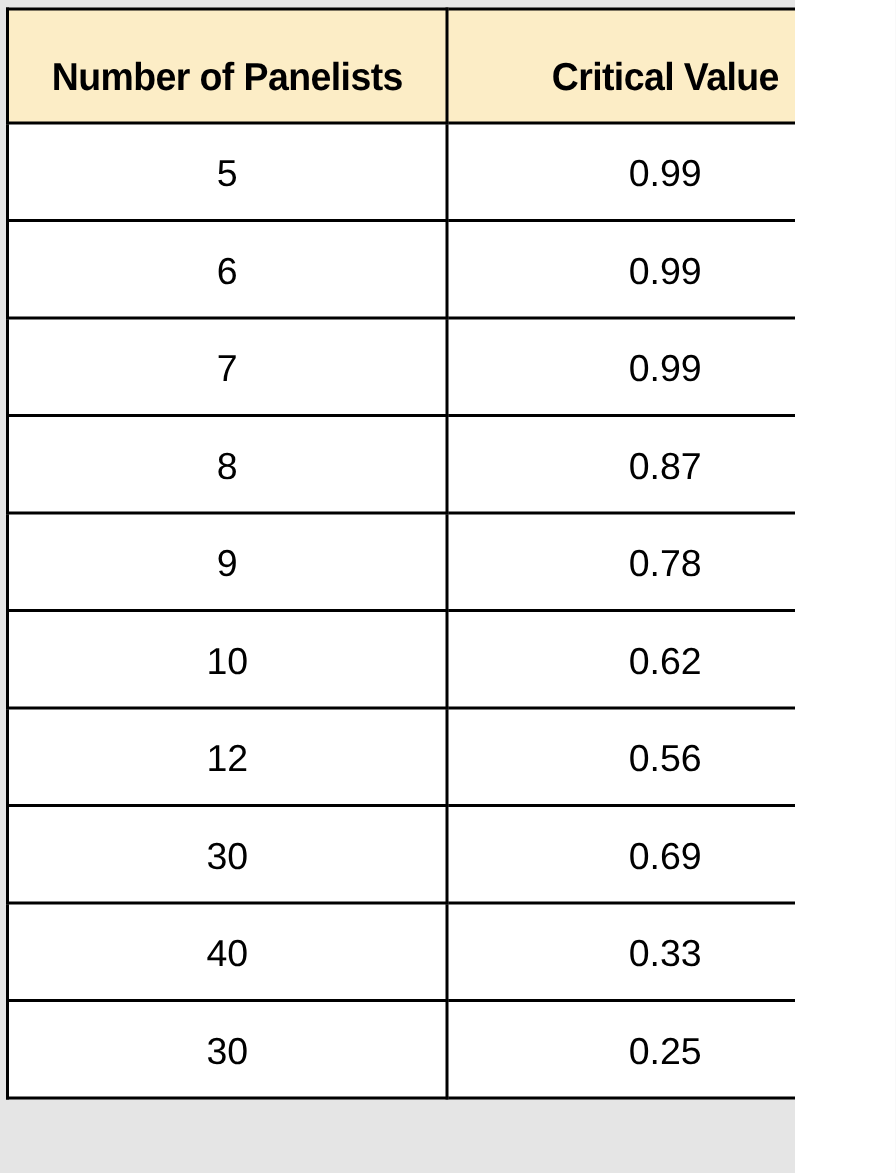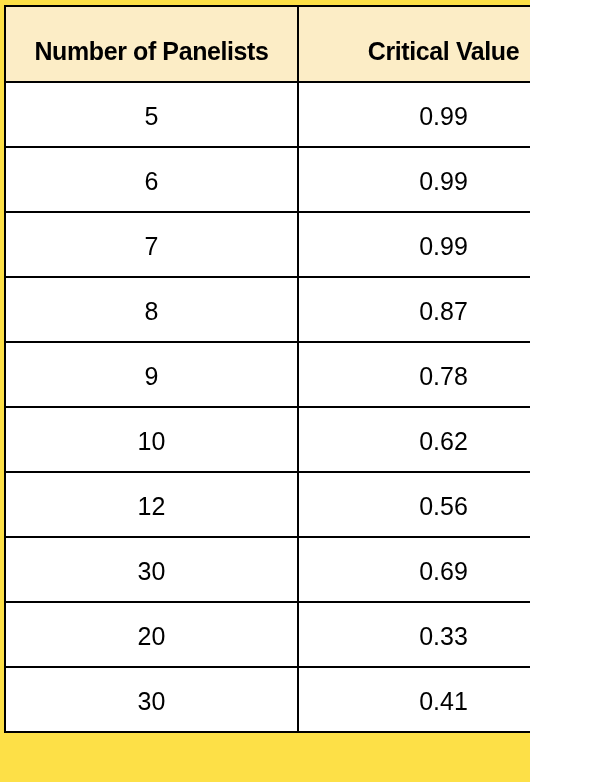--- a/index.html
+++ b/index.html
@@ -12,21 +12,21 @@
     width: 597px;
     height: 782px;
     font-family: "Liberation Sans", "DejaVu Sans", sans-serif;
     -webkit-font-smoothing: none;
   }
 
   .page {
     position: relative;
     width: 530px;
     height: 782px;
-    background: #fde047;
+    background: #e5e5e5;
     overflow: hidden;
   }
 
   
   .table-wrap {
     position: absolute;
     left: 4px;
     top: 5px;
     width: 584px;
   }
@@ -164,30 +164,30 @@
         <tr>
           <td>
               <span class="cell-text">30</span>
             </td>
           <td>
               <span class="cell-text">0.69</span>
             </td>
         </tr>
         <tr>
           <td>
-              <span class="cell-text">20</span>
+              <span class="cell-text">40</span>
             </td>
           <td>
               <span class="cell-text">0.33</span>
             </td>
         </tr>
         <tr>
           <td>
               <span class="cell-text">30</span>
             </td>
           <td>
-              <span class="cell-text">0.41</span>
+              <span class="cell-text">0.25</span>
             </td>
         </tr>
       </tbody>
     </table>
   </div>
 </div>
 
 </body></html>

